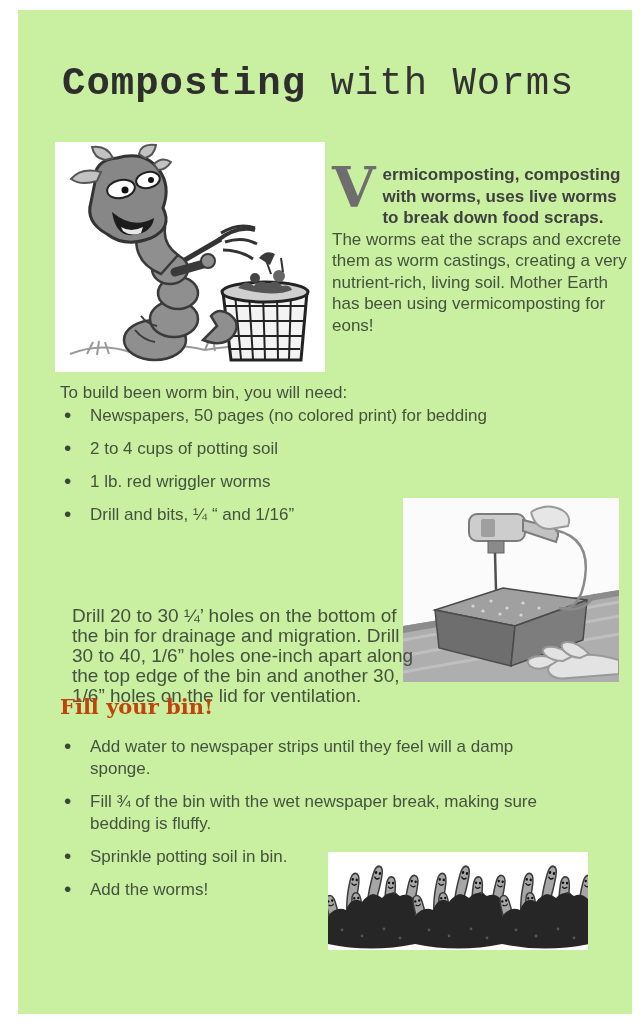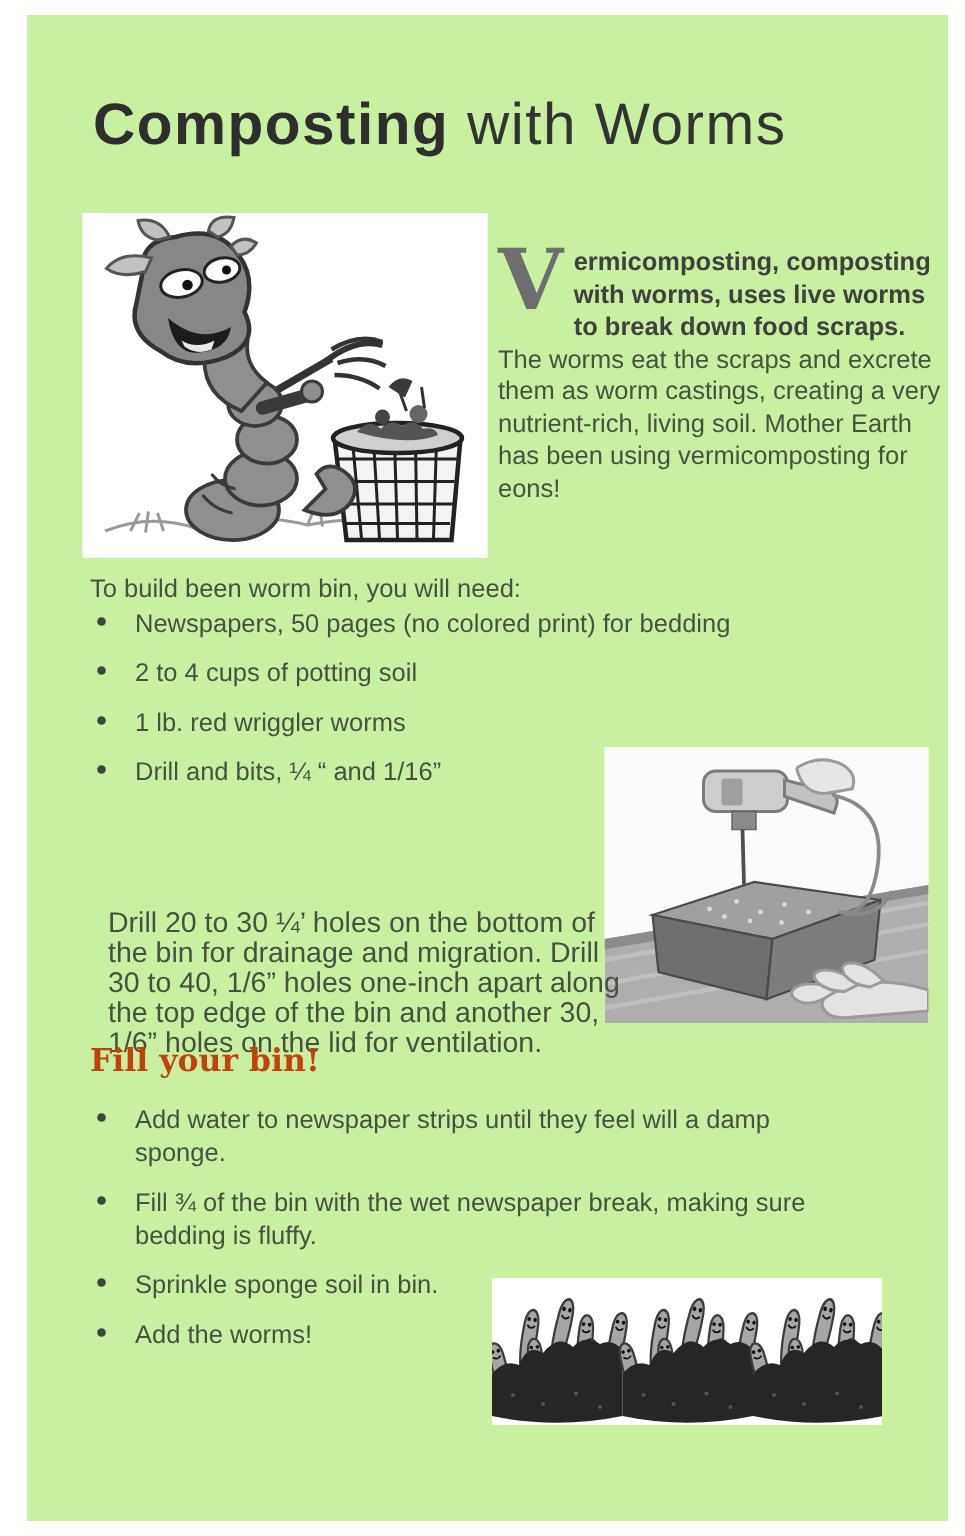--- a/index.html
+++ b/index.html
@@ -1,19 +1,19 @@
 <!DOCTYPE html>
 <html><head>
 <meta charset="utf-8">
 <style>
   html,body{margin:0;padding:0;}
   body{width:643px;height:1024px;background:#ffffff;font-family:"Liberation Sans",sans-serif;}
   .stage{position:relative;width:643px;height:1024px;background:#ffffff;overflow:hidden;}
   .paper{position:absolute;left:18px;top:10px;width:614px;height:1004px;background:#c9f0a0;}
-  .title{position:absolute;left:44px;top:50px;margin:0;font-family:Liberation Sans, sans-serif;
+  .title{position:absolute;left:44px;top:50px;margin:0;font-family:Liberation Mono, monospace;
          font-size:39px;line-height:48px;color:#333333;font-weight:400;letter-spacing:1px;white-space:nowrap;}
   .title .tb{font-weight:700;color:#2e2e2e;}
   .imgbox{position:absolute;background:#ffffff;}
   .imgbox svg{display:block;}
   #cartoonBox{left:37px;top:132px;width:270px;height:230px;}
   #drillBox{left:385px;top:488px;width:216px;height:184px;}
   #wormsBox{left:310px;top:842px;width:260px;height:98px;}
   .intro{position:absolute;left:314px;top:154px;width:296px;margin:0;
          font-size:17px;line-height:21.5px;color:#46523f;}
   .intro b{color:#404040;}
@@ -141,21 +141,21 @@
       </svg>
     </div>
 
     <p class="drillPara">Drill 20 to 30 ¼’ holes on the bottom of the bin for drainage and migration. Drill 30 to 40, 1/6” holes  one-inch apart along the top edge of the bin and another 30, 1/6” holes on the lid for ventilation.</p>
 
     <h2 class="fillHead">Fill your bin!</h2>
 
     <ul class="blist" id="fillList">
       <li>Add water to  newspaper strips until they feel will a damp sponge.</li>
       <li>Fill ¾ of the bin with the wet newspaper break, making sure bedding is fluffy.</li>
-      <li>Sprinkle sponge soil in bin.</li>
+      <li>Sprinkle potting soil in bin.</li>
       <li>Add the worms!</li>
     </ul>
 
     <div class="imgbox" id="wormsBox">
       <svg width="260" height="98" viewBox="0 0 260 98">
         <rect width="260" height="98" fill="#ffffff"></rect>
         <defs>
           <g id="wrm">
             <path d="M0 0 C-3.5 -1 -5.5 -14 -4.5 -30 C-3.8 -40 3.8 -40 4.5 -30 C5.5 -14 3.5 -1 0 0 Z" fill="#a6a6a6" stroke="#3c3c3c" stroke-width="1.5"></path>
             <circle cx="-2" cy="-32" r="1.2" fill="#111"></circle>

